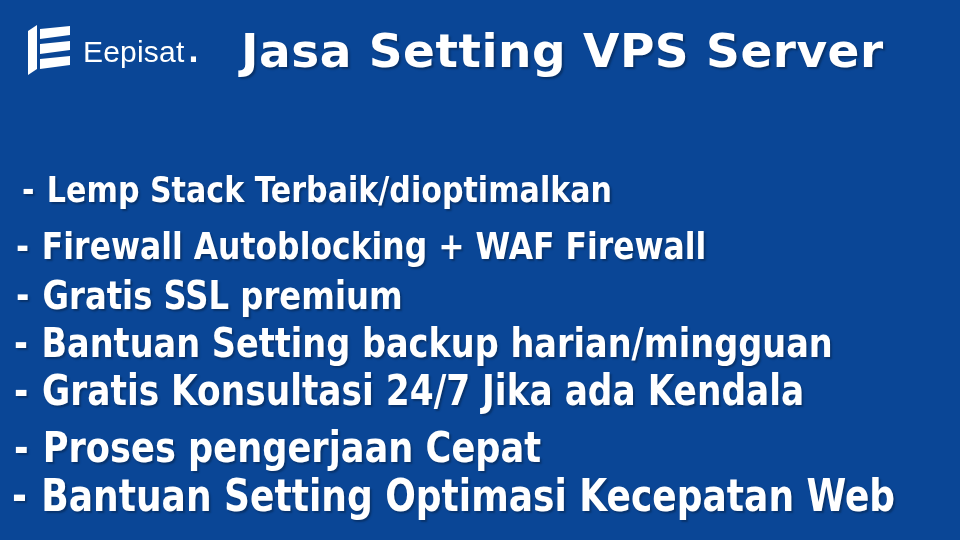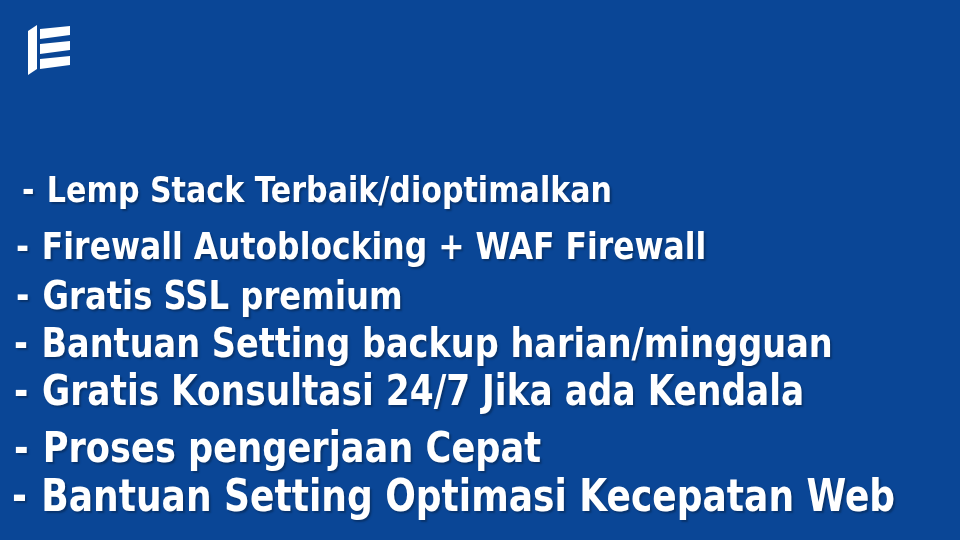--- a/index.html
+++ b/index.html
@@ -123,22 +123,27 @@
       <svg id="brand-mark" viewBox="0 0 42 50">
 
         <polygon points="0,6 9,0 9,44 0,50" fill="#ffffff"></polygon>
 
         <polygon points="12,4 42,1 42,10 12,14" fill="#ffffff"></polygon>
 
         <polygon points="12,19 42,16 42,25 12,29" fill="#ffffff"></polygon>
 
         <polygon points="12,34 42,31 42,40 12,44" fill="#ffffff"></polygon>
       </svg>
+      <div id="brand-word">
+        <span>Eepisat</span>
+        <span id="brand-dot">.</span>
+      </div>
     </div>
 
+    <div id="headline">Jasa Setting VPS Server</div>
   </div>
 
   <div id="bullets">
 
     <div class="bullet l0">
       <span class="dash">-</span>
       <span>Lemp Stack Terbaik/dioptimalkan</span>
     </div>
 
     <div class="bullet l1">

